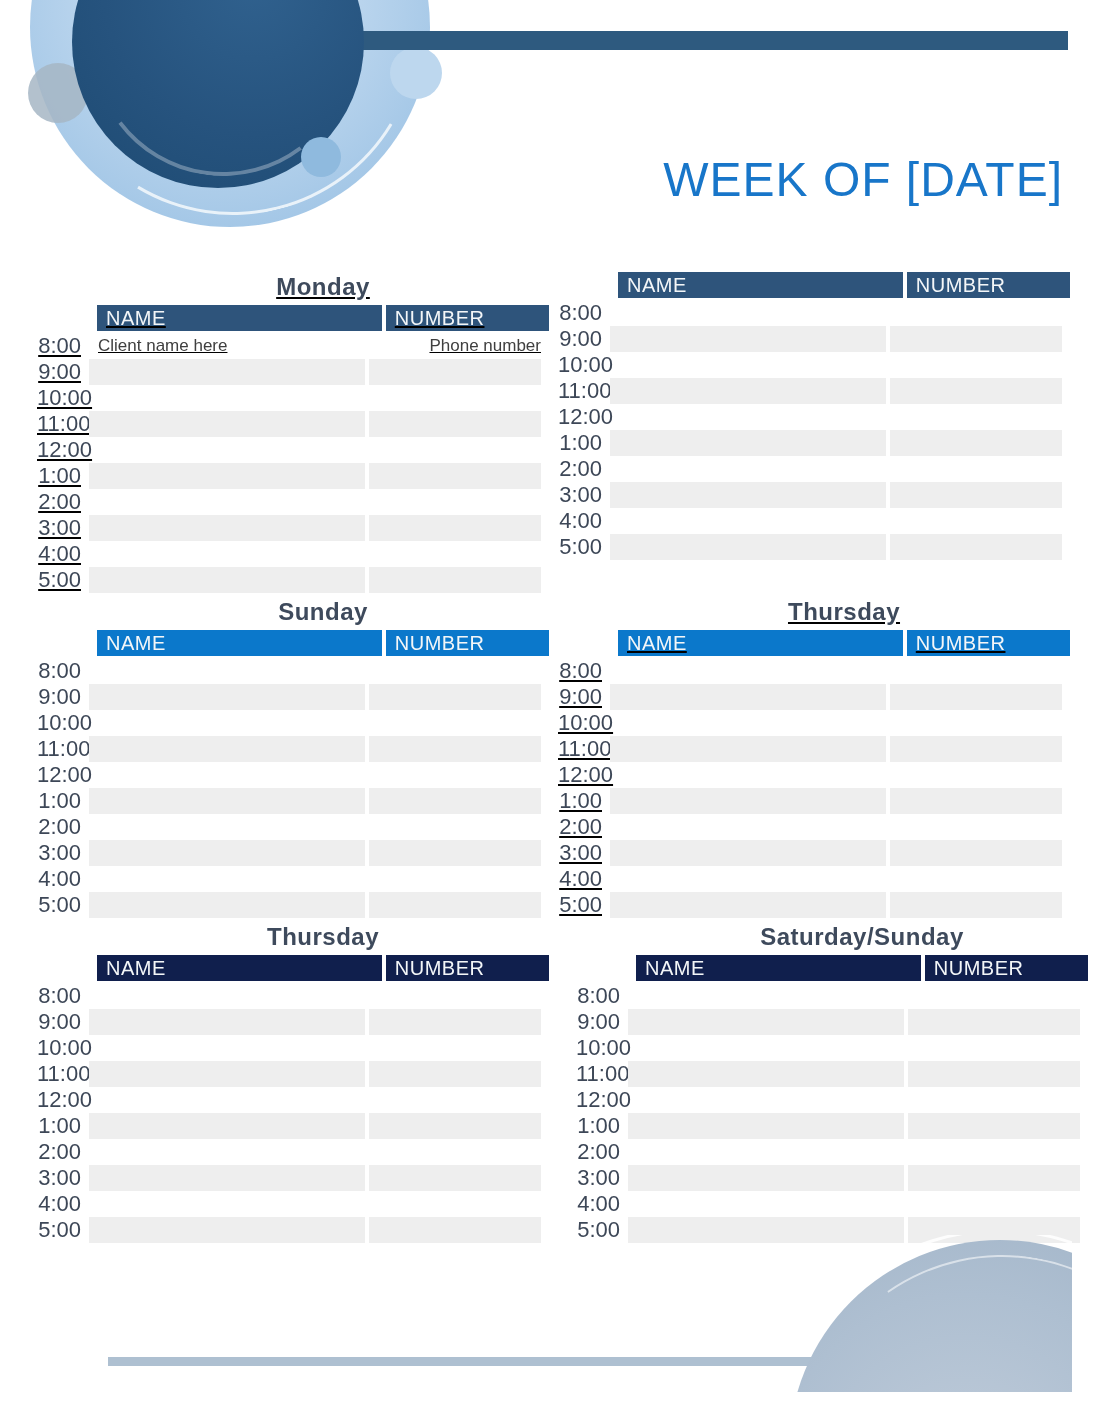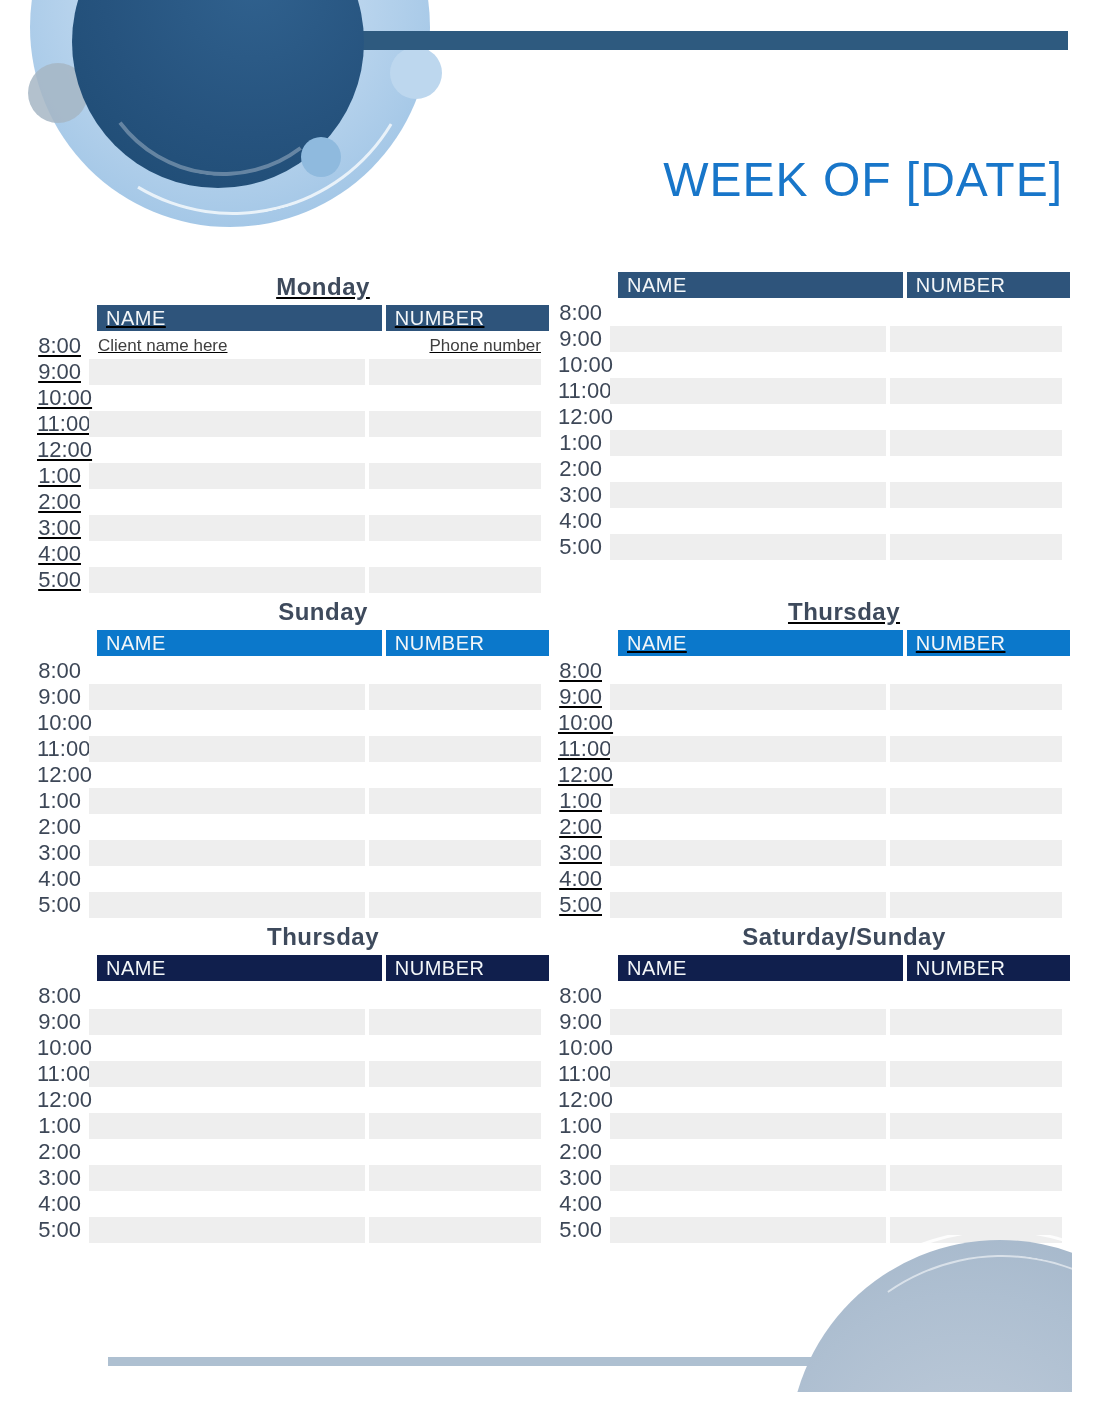--- a/index.html
+++ b/index.html
@@ -40,21 +40,21 @@
     font-weight:normal; white-space:nowrap;
   }
 
   
   .day-table { position:absolute; width:512px; }
   .pos0 { left:37px;  top:272px;text-decoration:underline; }
   .pos1 { left:558px; top:272px; }
   .pos2 { left:37px;  top:597px; }
   .pos3 { left:558px; top:597px;text-decoration:underline; }
   .pos4 { left:37px;  top:922px; }
-  .pos5 { left:558px; top:922px; }
+  .pos5 { left:576px; top:922px; }
 
   .day-heading {
     margin-left:60px; width:452px; height:33px; text-align:center;
     font-weight:bold; font-size:24px; line-height:30px; letter-spacing:.5px;
     color:#3e4a5c;
   }
   .header-row { display:flex; margin-left:60px; width:452px; height:26px; }
   .hcell {
     box-sizing:border-box; padding-left:9px; color:#f3f6f8;
     font-size:20px; line-height:26px; letter-spacing:.5px; overflow:hidden;

